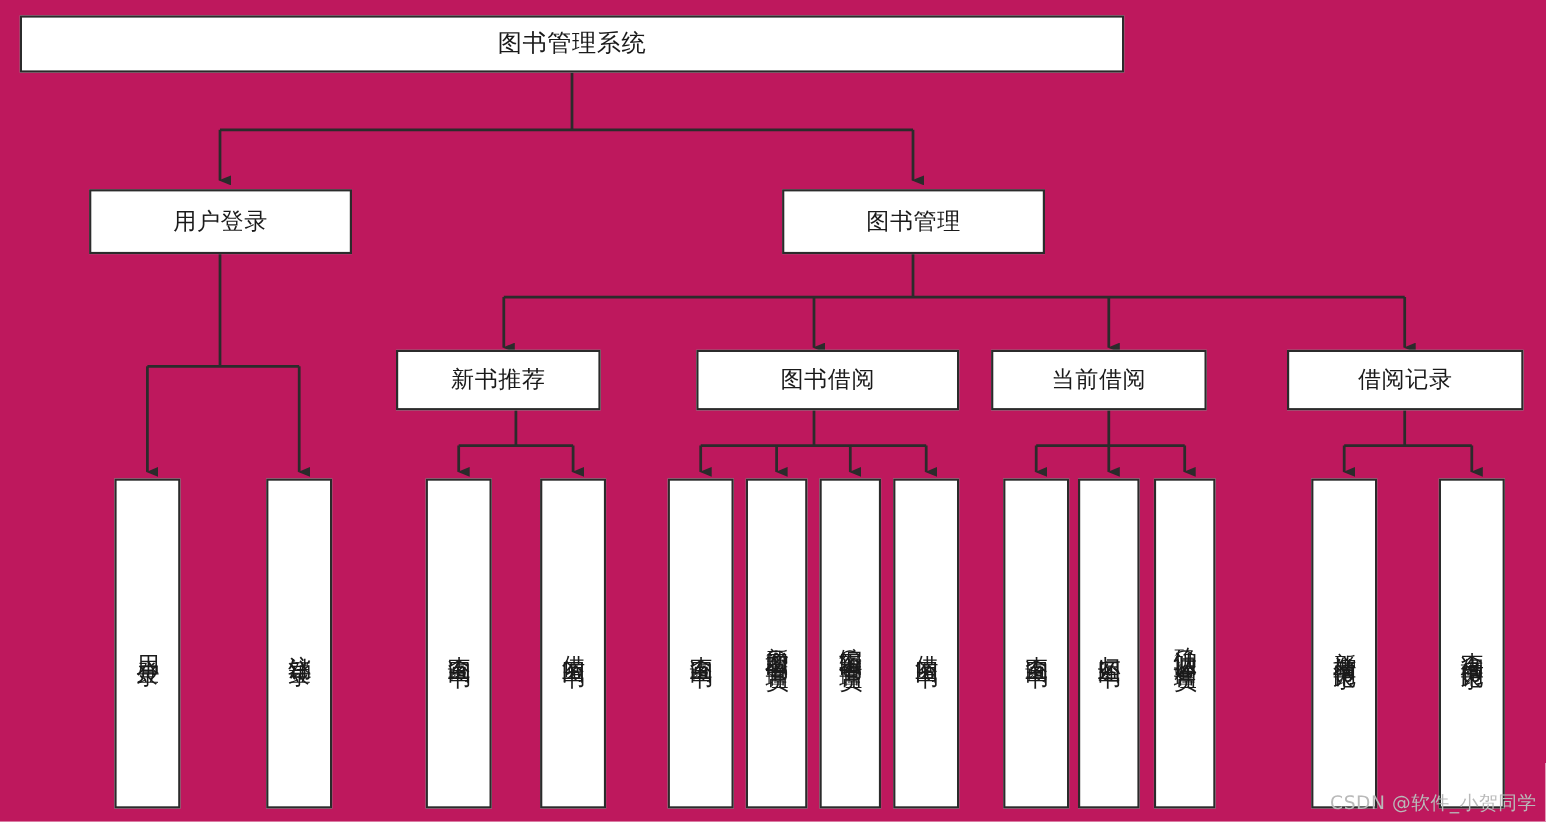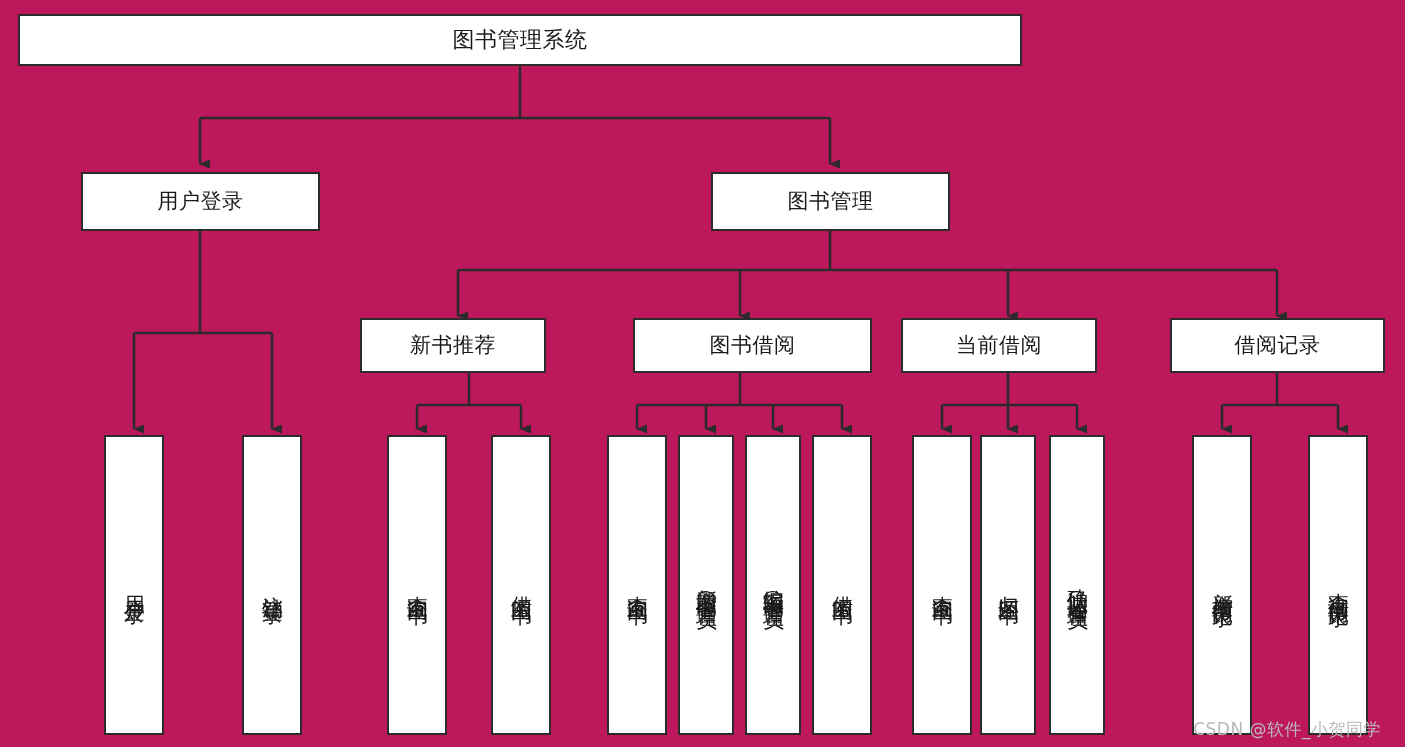--- a/index.html
+++ b/index.html
@@ -57,21 +57,21 @@
   .node.vert .node-label {
     writing-mode: vertical-rl;
     text-orientation: upright;
     font-size: 21px;
     line-height: 1.0;
     letter-spacing: 3px;
     white-space: nowrap;
   }
   #watermark {
     position: absolute;
-    right: 24px;
+    right: 8px;
     bottom: 6px;
     font-size: 17px;
     color: #b9b9b9;
     letter-spacing: 0.5px;
     white-space: nowrap;
     user-select: none;
   }
 </style>
 </head>
 <body>

